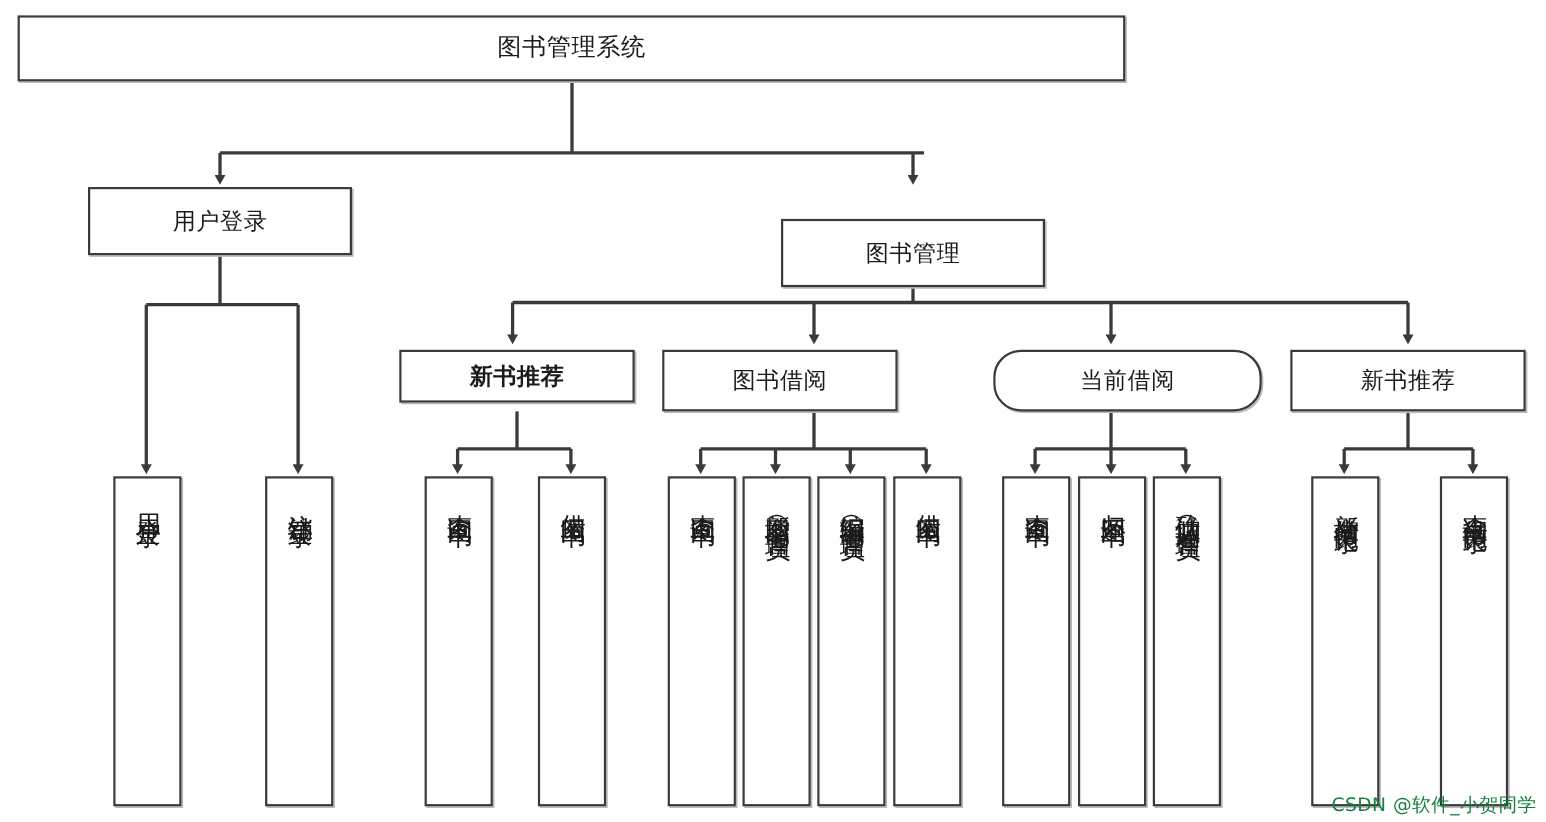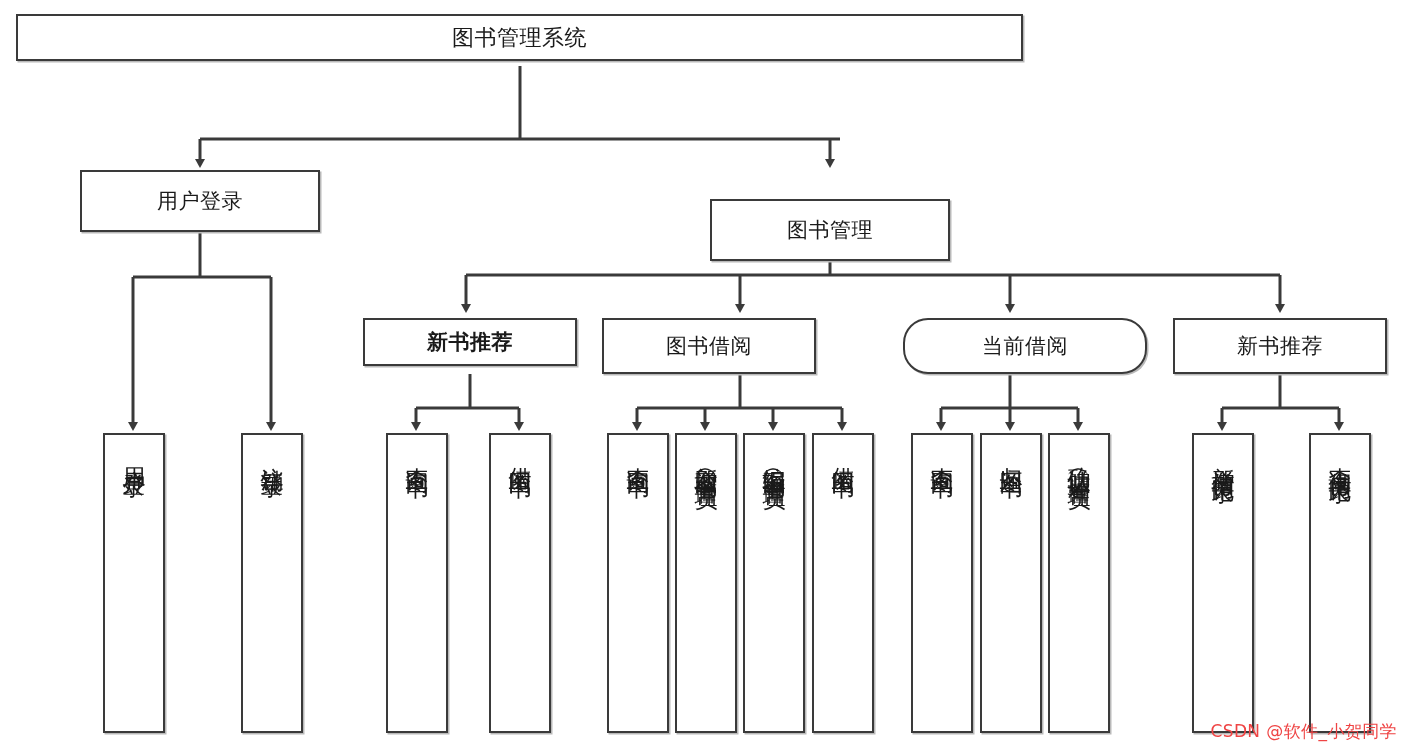--- a/index.html
+++ b/index.html
@@ -62,21 +62,21 @@
     white-space: nowrap;
   }
   #node-root .label {
     font-size: 22px;
   }
   .watermark {
     position: absolute;
     right: 8px;
     bottom: 4px;
     font-size: 17px;
-    color: #ef4444;
+    color: #15803d;
     letter-spacing: 0.4px;
     white-space: nowrap;
     user-select: none;
   }
 </style>
 </head>
 <body>
 
 <div id="diagram-root">
 
@@ -123,21 +123,21 @@
       <path d="M1010,408 L1010,423" marker-end="url(#arrow)"></path>
       <path d="M1078,408 L1078,423" marker-end="url(#arrow)"></path>
 
       <path d="M1280,374 L1280,408"></path>
       <path d="M1222,408 L1339,408"></path>
       <path d="M1222,408 L1222,423" marker-end="url(#arrow)"></path>
       <path d="M1339,408 L1339,423" marker-end="url(#arrow)"></path>
     </g>
   </svg>
 
-  <div class="node horizontal" id="node-root" style="left:16px; top:14px; width:1007px; height:47px;">
+  <div class="node horizontal" id="node-root" style="left:16px; top:14px; width:1007px; height:60px;">
     <span class="label">图书管理系统</span>
   </div>
 
   <div class="node horizontal" style="left:80px; top:170px; width:240px; height:62px;">
     <span class="label">用户登录</span>
   </div>
   <div class="node horizontal" style="left:710px; top:170px; width:240px; height:62px;margin-top:29px;">
     <span class="label">图书管理</span>
   </div>
 

